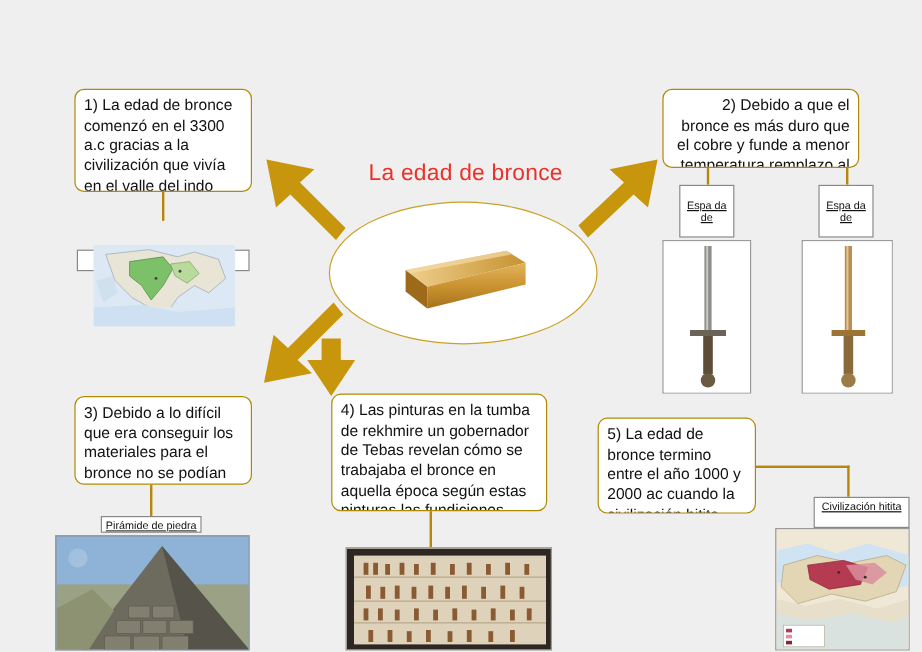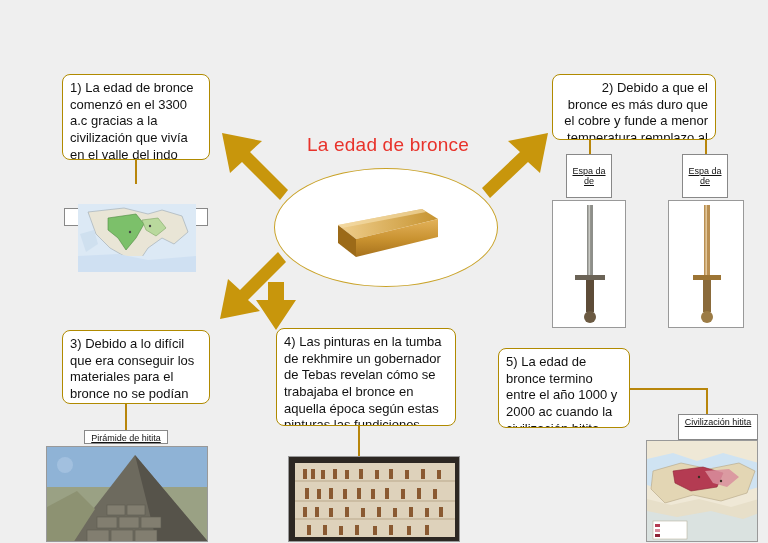--- a/index.html
+++ b/index.html
@@ -202,21 +202,21 @@
       <rect x="34" y="79" width="8" height="32" fill="#8a6a3a"></rect>
       <circle cx="38" cy="116" r="6" fill="#9c7c46"></circle>
     </svg>
   </div>
 
   <div class="node" style="left:62px; top:330px; width:148px; height:74px;">
     <span>3) Debido a lo difícil que era conseguir los materiales para el bronce no se podían hacer grandes</span>
   </div>
   <div class="conn" style="left:125px; top:404px; width:2px; height:26px;"></div>
   <div class="label-box" style="left:84px; top:430px; width:84px; height:14px;">
-    <span>Pirámide de hitita</span>
+    <span>Pirámide de piedra</span>
   </div>
   <div class="img-box img-border pyramid" style="left:46px; top:446px; width:162px; height:96px;">
     <svg viewBox="0 0 162 96" width="162" height="96">
       <rect x="0" y="0" width="162" height="44" fill="#8fb3d6"></rect>
       <rect x="0" y="40" width="162" height="56" fill="#9aa184"></rect>
       <polygon points="88,8 162,96 20,96" fill="#6d6a5e"></polygon>
       <polygon points="88,8 162,96 110,96" fill="#56534a"></polygon>
       <g fill="#827e70" stroke="#5d5a50" stroke-width="0.6">
         <rect x="60" y="58" width="18" height="10"></rect>
         <rect x="80" y="58" width="18" height="10"></rect>

